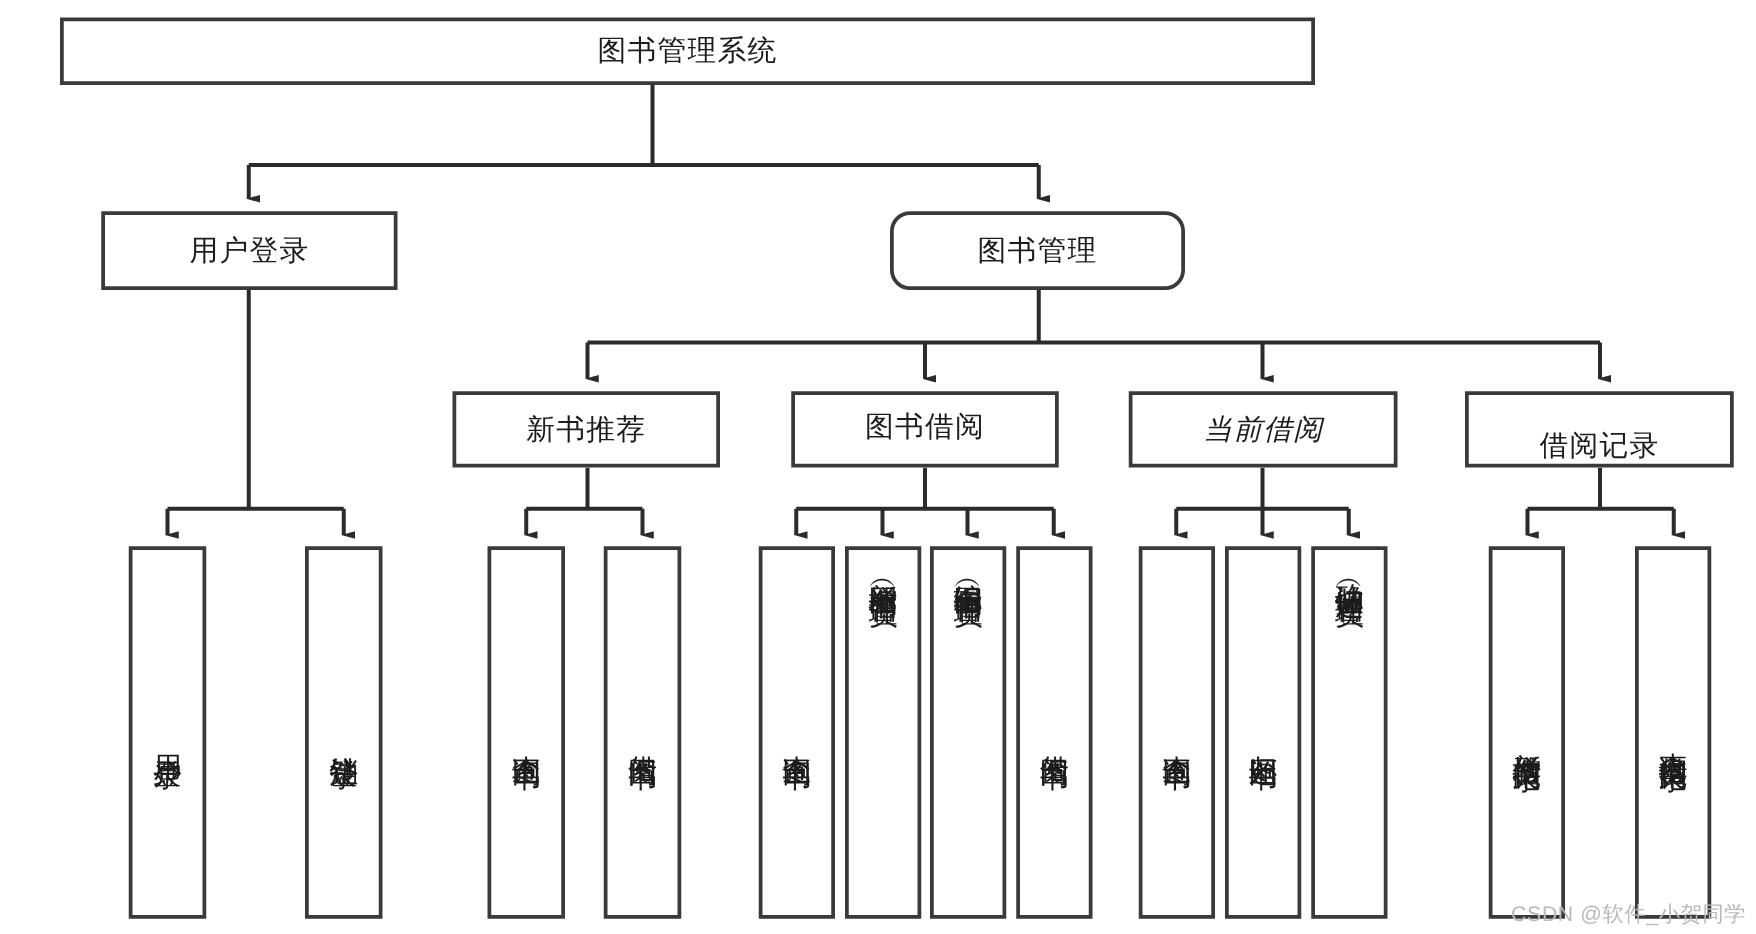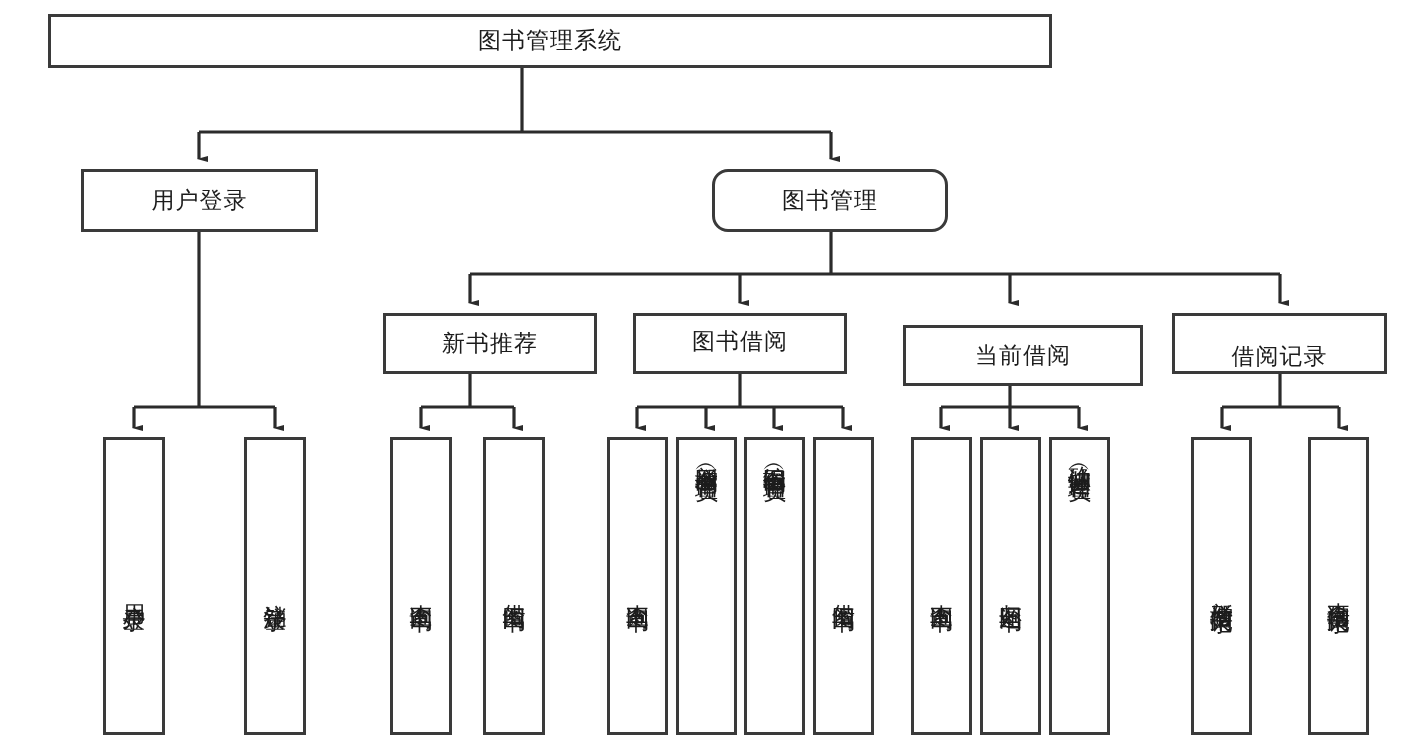--- a/index.html
+++ b/index.html
@@ -80,27 +80,27 @@
     <span>图书管理系统</span>
   </div>
 
   <div class="node h" style="left:81px;top:169px;width:237px;height:63px;">
     <span>用户登录</span>
   </div>
   <div class="node h" style="left:712px;top:169px;width:236px;height:63px;border-radius:16px;">
     <span>图书管理</span>
   </div>
 
-  <div class="node h" style="left:383px;top:313px;width:214px;height:61px;">
+  <div class="node h" style="left:362px;top:313px;width:214px;height:61px;">
     <span>新书推荐</span>
   </div>
   <div class="node h" style="left:633px;top:313px;width:214px;height:61px;font-family:Liberation Mono, monospace;">
     <span>图书借阅</span>
   </div>
-  <div class="node h" style="left:903px;top:325px;width:240px;height:61px;">
+  <div class="node h" style="left:903px;top:313px;width:215px;height:61px;font-style:italic;">
     <span>当前借阅</span>
   </div>
   <div class="node h" style="left:1172px;top:313px;width:215px;height:61px;align-items:flex-end;">
     <span>借阅记录</span>
   </div>
 
   <div class="leaf midbox" style="left:103px;top:437px;width:62px;height:298px;">
     <span class="vtxt">用户登录</span>
   </div>
   <div class="leaf midbox" style="left:244px;top:437px;width:62px;height:298px;">
@@ -137,14 +137,15 @@
     <span class="vtxt">确认归还（管理员）</span>
   </div>
 
   <div class="leaf midbox" style="left:1191px;top:437px;width:61px;height:298px;">
     <span class="vtxt">新增借阅记录</span>
   </div>
   <div class="leaf midbox" style="left:1308px;top:437px;width:61px;height:298px;">
     <span class="vtxt">查询借阅记录</span>
   </div>
 
+  <div class="watermark">CSDN @软件_小贺同学</div>
 
 </div>
 
 </body></html>

